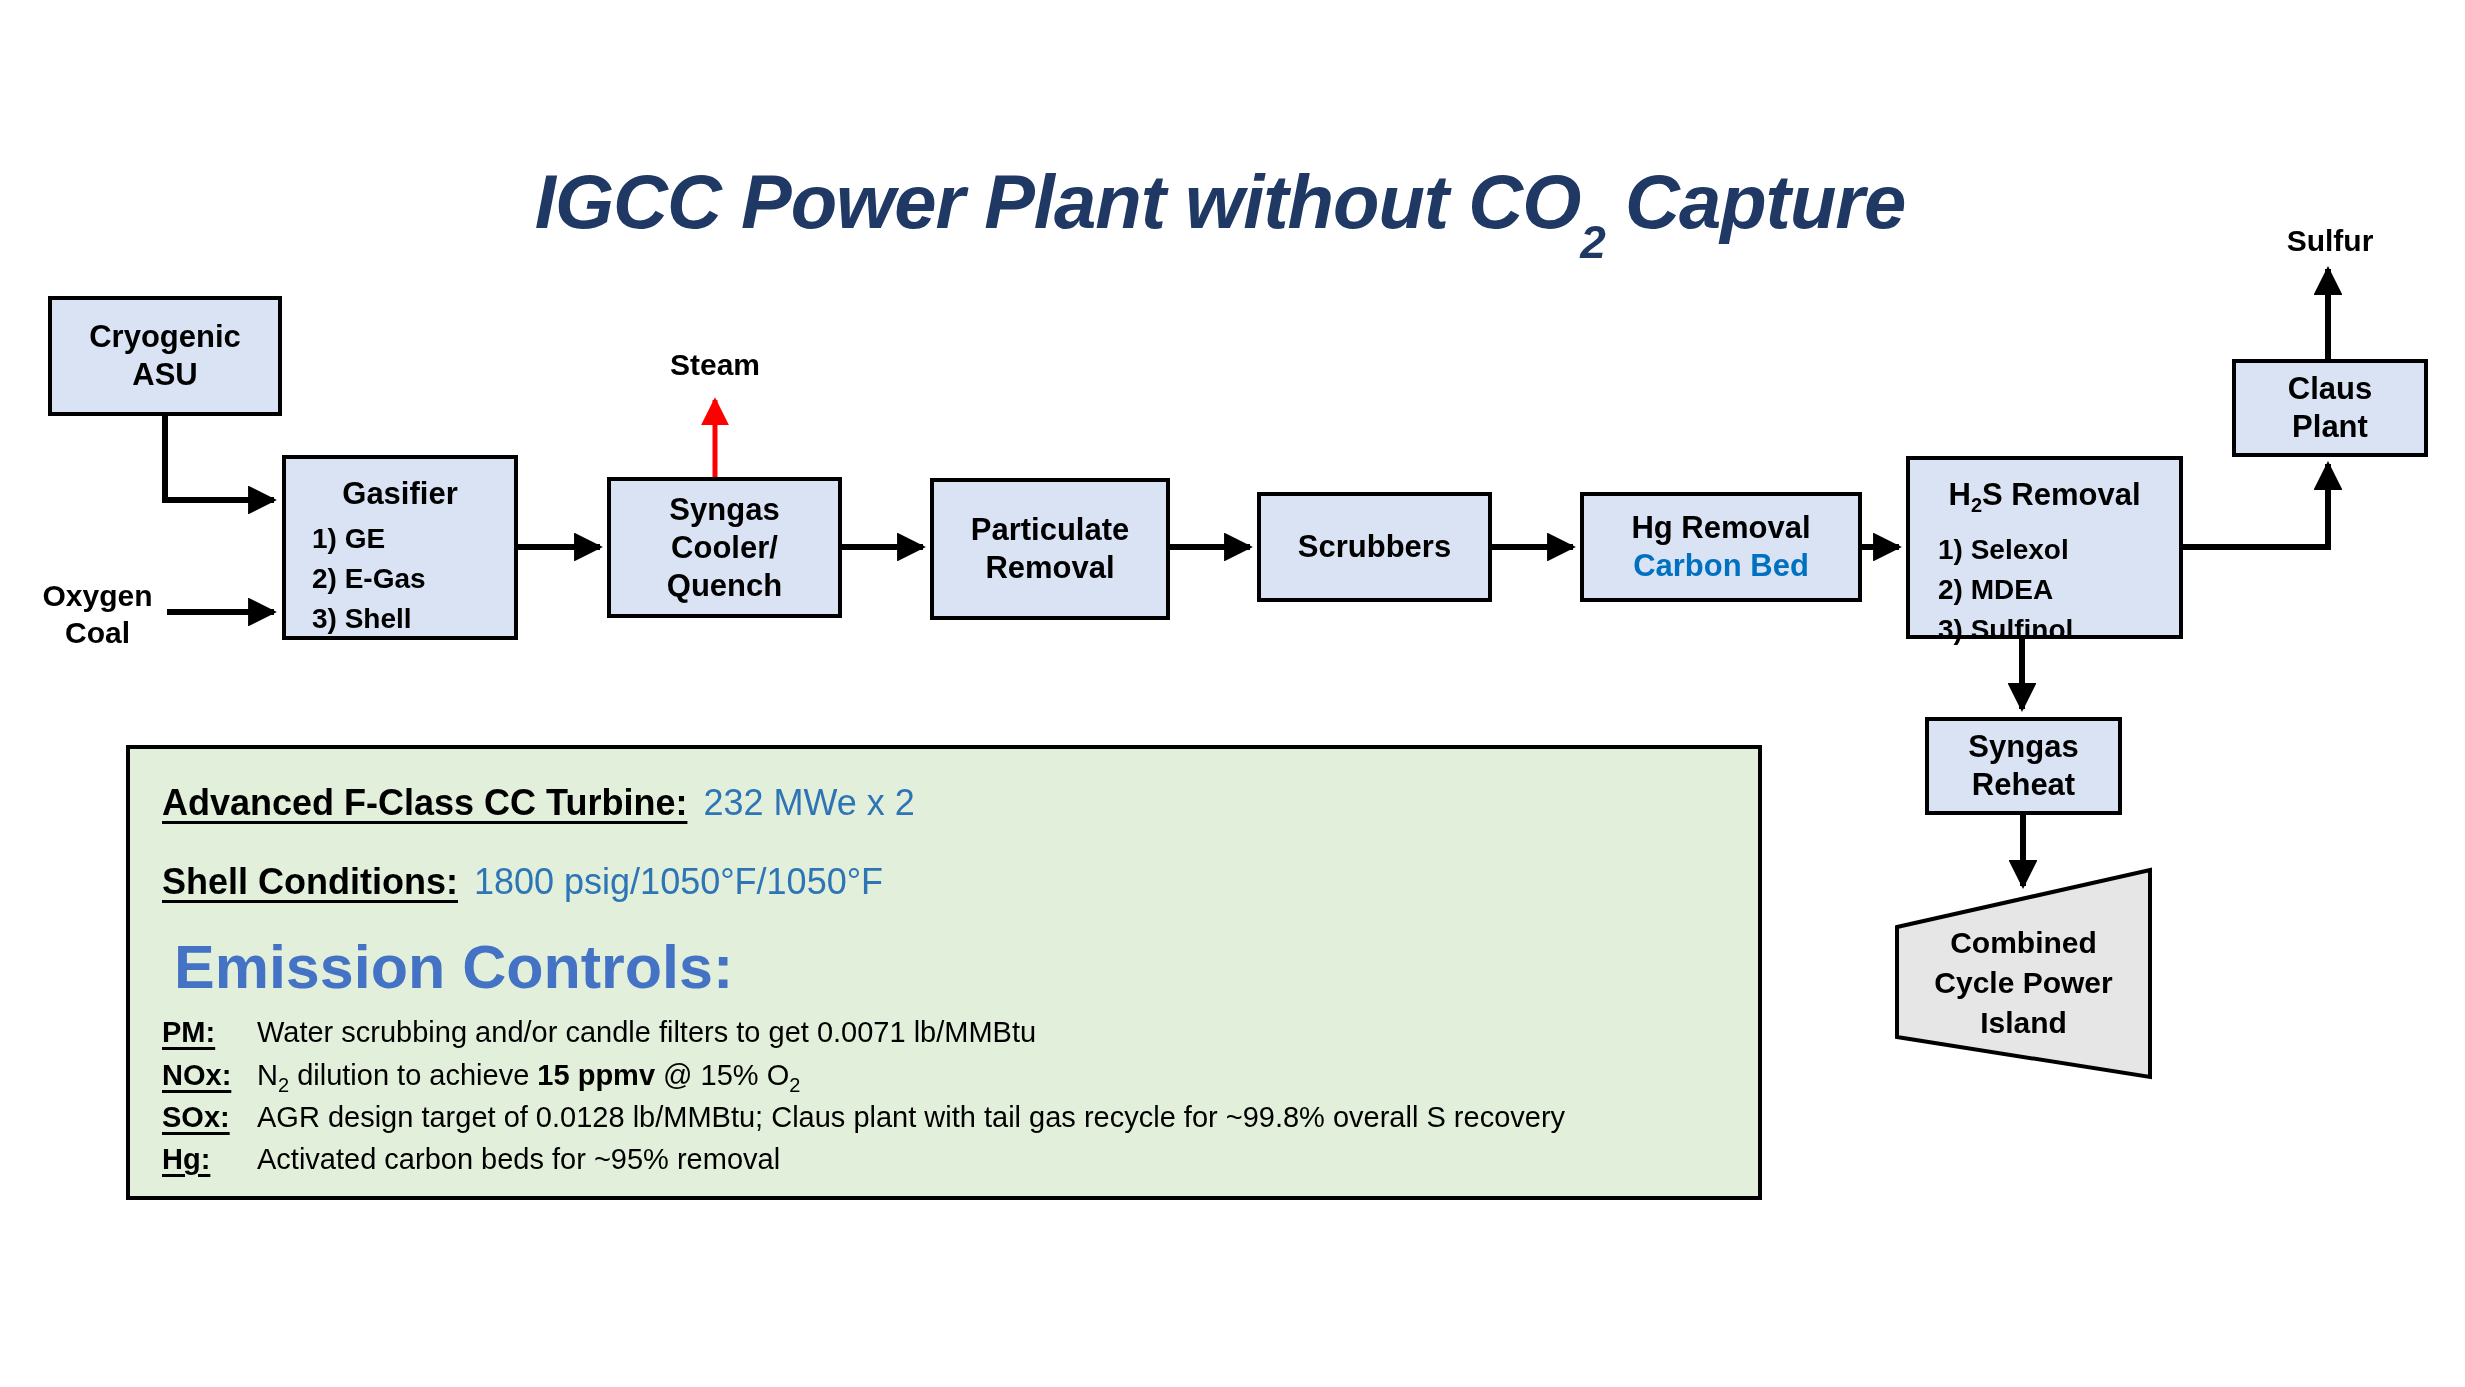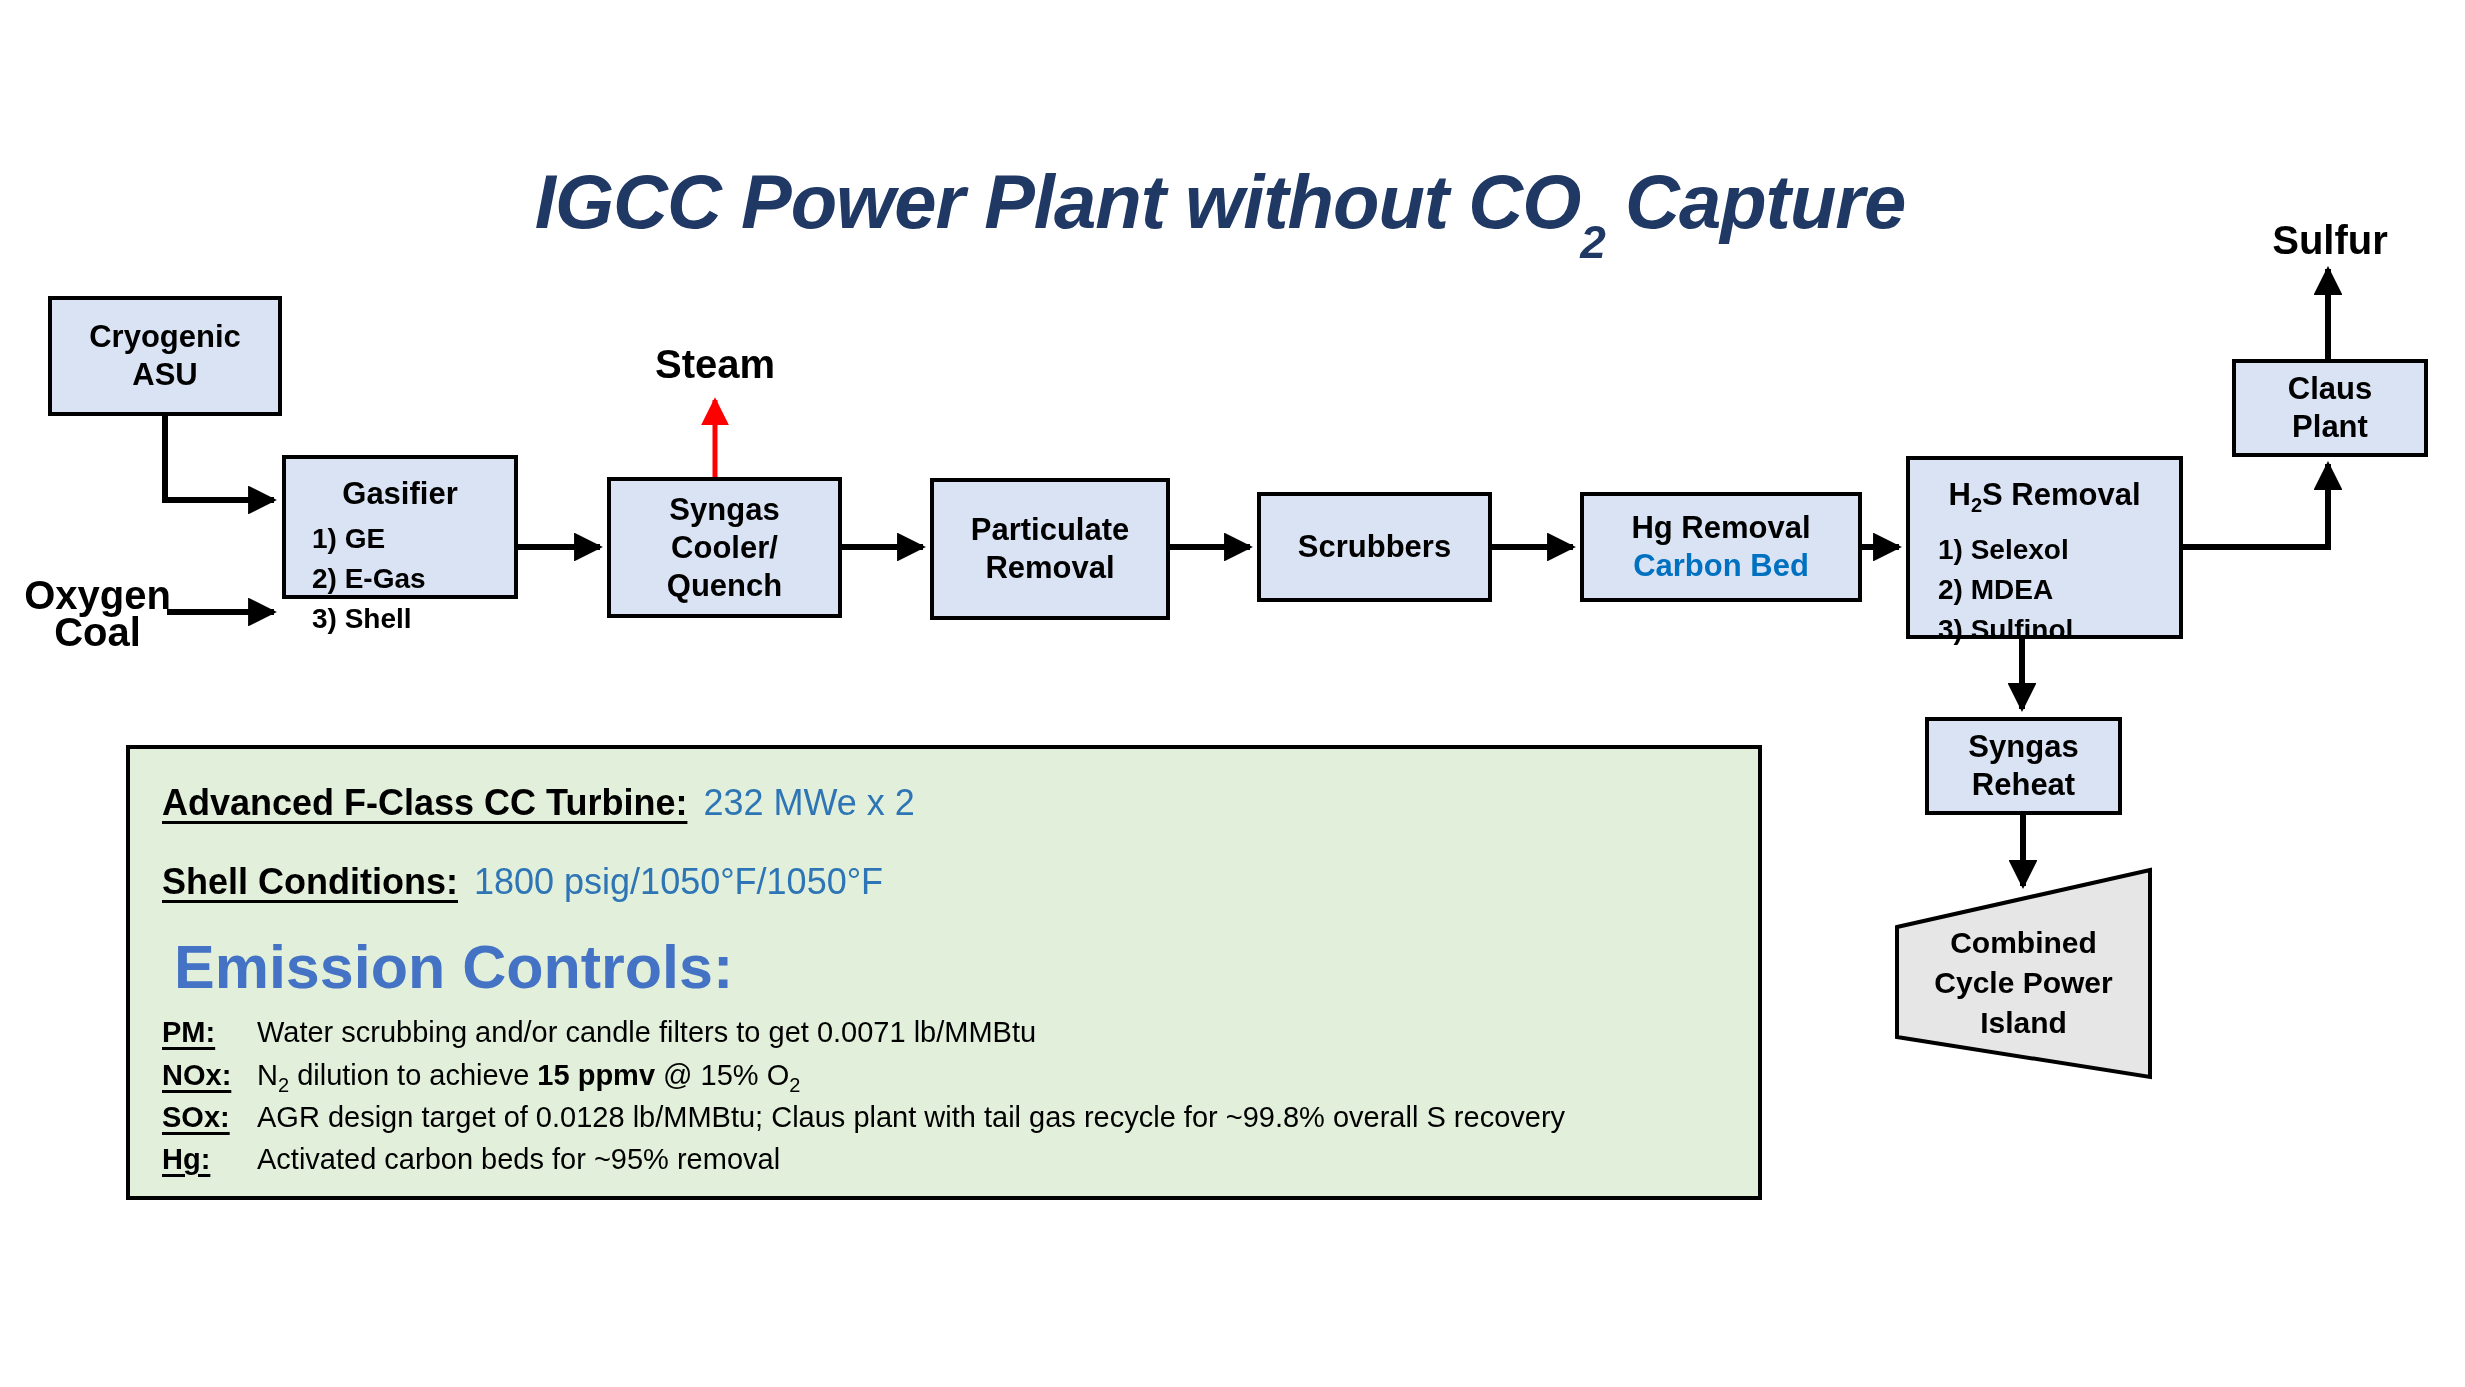--- a/index.html
+++ b/index.html
@@ -20,21 +20,21 @@
     position:absolute;box-sizing:border-box;background:var(--node-fill,#DAE3F3);
     border:4px solid var(--node-border,#000);
     display:flex;flex-direction:column;justify-content:center;align-items:center;
     font-weight:bold;font-size:31px;text-align:center;line-height:38px;
   }
   .node .ttl{line-height:42px;}
   .node .items{align-self:flex-start;text-align:left;font-size:28px;line-height:40px;margin-top:4px;}
   .accent{color:var(--accent-blue,#0070C0);}
   
   .stream-label{
-    position:absolute;font-weight:bold;font-size:40px;text-align:center;line-height:37px;
+    position:absolute;font-weight:bold;font-size:30px;text-align:center;line-height:37px;
   }
   
   .trap-text{
     position:absolute;left:1897px;top:908px;width:253px;height:150px;
     display:flex;flex-direction:column;justify-content:center;align-items:center;
     font-weight:bold;font-size:30px;line-height:40px;text-align:left;
   }
   
   .info-box{
     position:absolute;left:126px;top:745px;width:1636px;height:455px;box-sizing:border-box;
@@ -88,21 +88,21 @@
 
   <div class="title">
     <span>IGCC Power Plant without CO</span><sub>2</sub><span> Capture</span>
   </div>
 
   <div class="node" style="left:48px;top:296px;width:234px;height:120px;">
     <div>Cryogenic</div>
     <div>ASU</div>
   </div>
 
-  <div class="node" style="left:282px;top:455px;width:236px;height:144px;justify-content:flex-start;padding-top:14px;">
+  <div class="node" style="left:282px;top:455px;width:236px;height:185px;justify-content:flex-start;padding-top:14px;">
     <div class="ttl">Gasifier</div>
     <div class="items" style="margin-left:26px;">
       <div>1) GE</div>
       <div>2) E-Gas</div>
       <div>3) Shell</div>
     </div>
   </div>
 
   <div class="node" style="left:607px;top:477px;width:235px;height:141px;">
     <div>Syngas</div>

